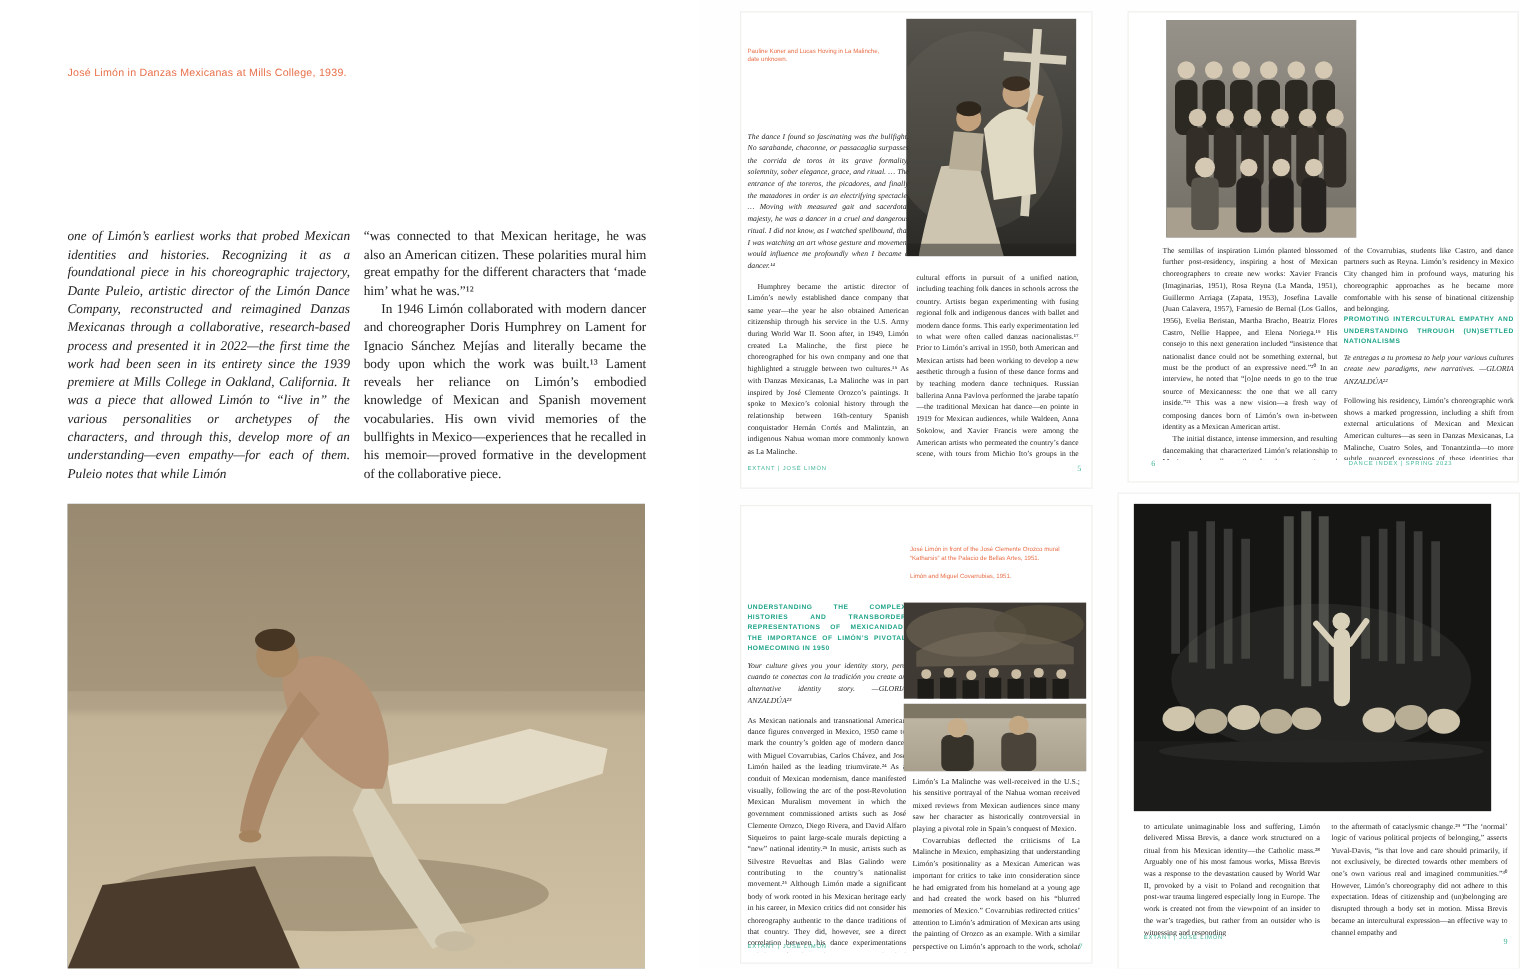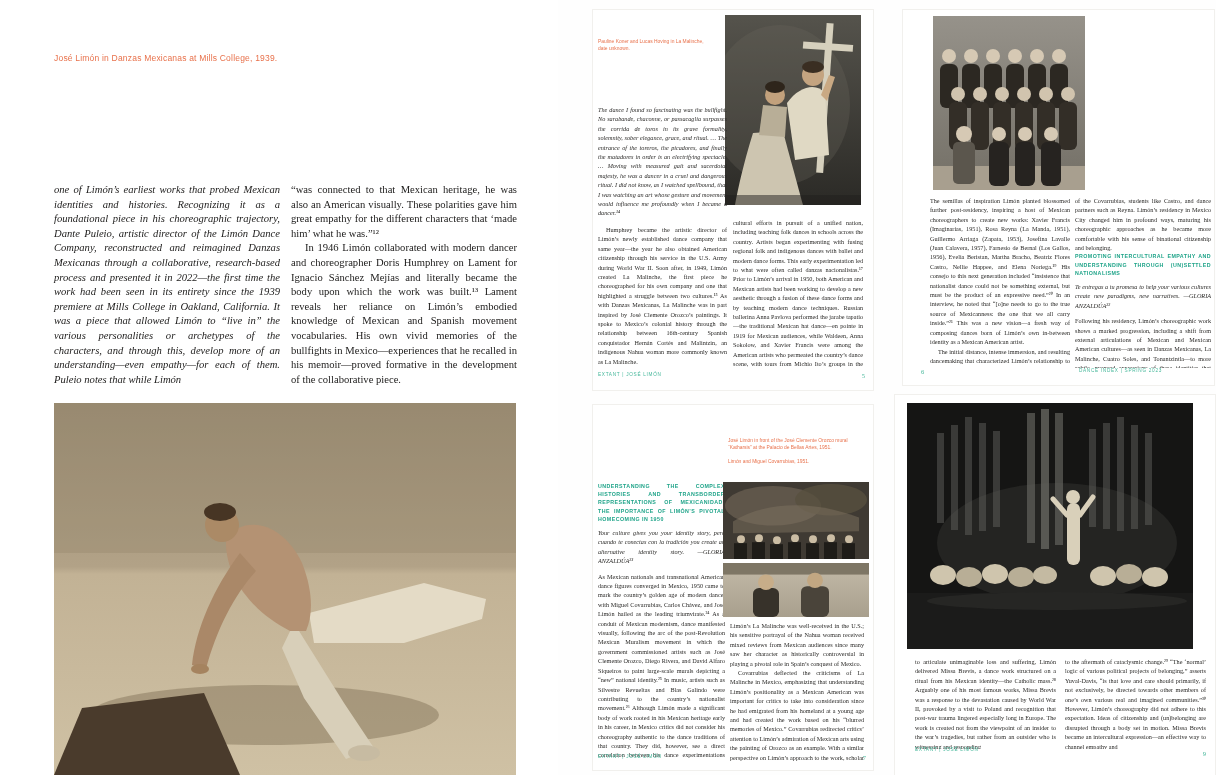--- a/index.html
+++ b/index.html
@@ -40,21 +40,21 @@
 
 <div id="canvas">
 
   <div class="pg noedge" style="left:0;top:0;width:558px;height:775px;">
     <div class="cap-lg" style="left:54px;top:52px;width:330px;">José Limón in Danzas Mexicanas at Mills College, 1939.</div>
 
     <div class="bigcol" style="left:54px;font-style:italic;">
       <p>one of Limón’s earliest works that probed Mexican identities and histories. Recognizing it as a foundational piece in his choreographic trajectory, Dante Puleio, artistic director of the Limón Dance Company, reconstructed and reimagined Danzas Mexicanas through a collaborative, research-based process and presented it in 2022—the first time the work had been seen in its entirety since the 1939 premiere at Mills College in Oakland, California. It was a piece that allowed Limón to “live in” the various personalities or archetypes of the characters, and through this, develop more of an understanding—even empathy—for each of them. Puleio notes that while Limón</p>
     </div>
     <div class="bigcol" style="left:291px;">
-      <p>“was connected to that Mexican heritage, he was also an American visually. These polarities gave him great empathy for the different characters that ‘made him’ what he was.”¹²</p>
+      <p>“was connected to that Mexican heritage, he was also an American citizen. These polarities mural him great empathy for the different characters that ‘made him’ what he was.”¹²</p>
       <p>In 1946 Limón collaborated with modern dancer and choreographer Doris Humphrey on Lament for Ignacio Sánchez Mejías and literally became the body upon which the work was built.¹³ Lament reveals her reliance on Limón’s embodied knowledge of Mexican and Spanish movement vocabularies. His own vivid memories of the bullfights in Mexico—experiences that he recalled in his memoir—proved formative in the development of the collaborative piece.</p>
     </div>
 
     <div class="ph" style="left:54px;top:403px;width:462px;height:372px;">
       <svg viewBox="0 0 462 372" preserveAspectRatio="none">
         <defs>
           <linearGradient id="gA" x1="0" y1="0" x2="0" y2="1">
             <stop offset="0" stop-color="#9d8e75"></stop>
               <stop offset="0.44" stop-color="#b2a287"></stop>
             <stop offset="0.46" stop-color="#c2b295"></stop>

